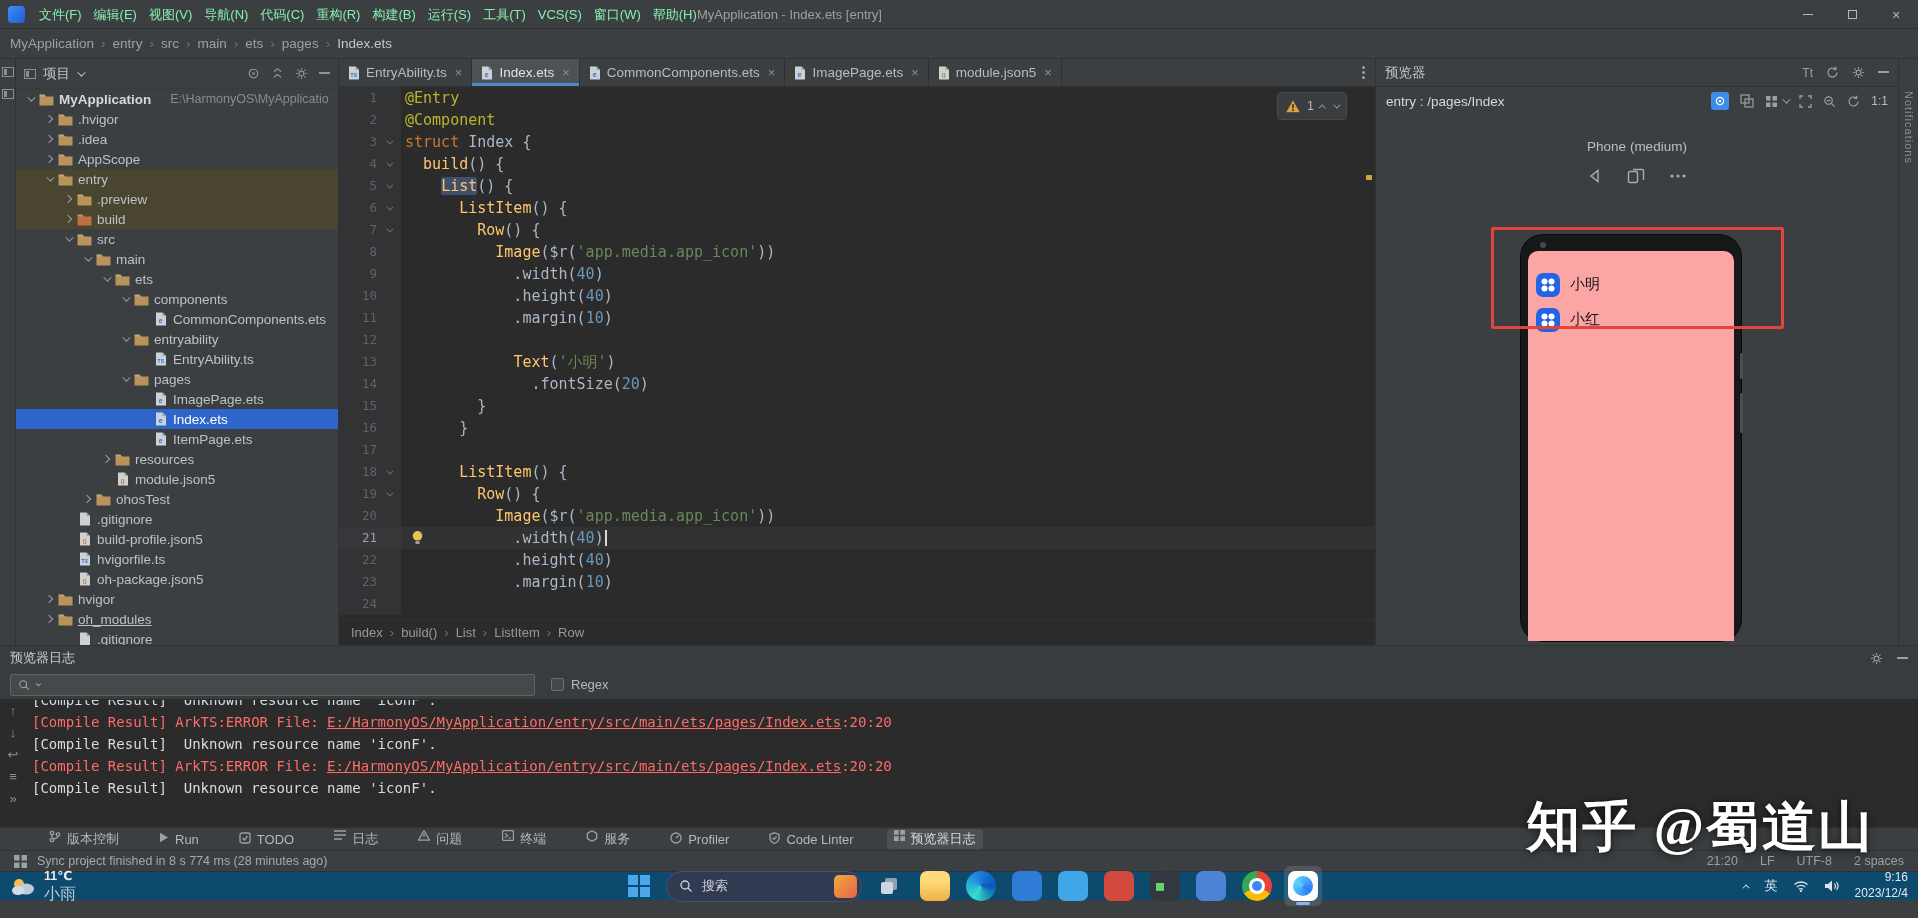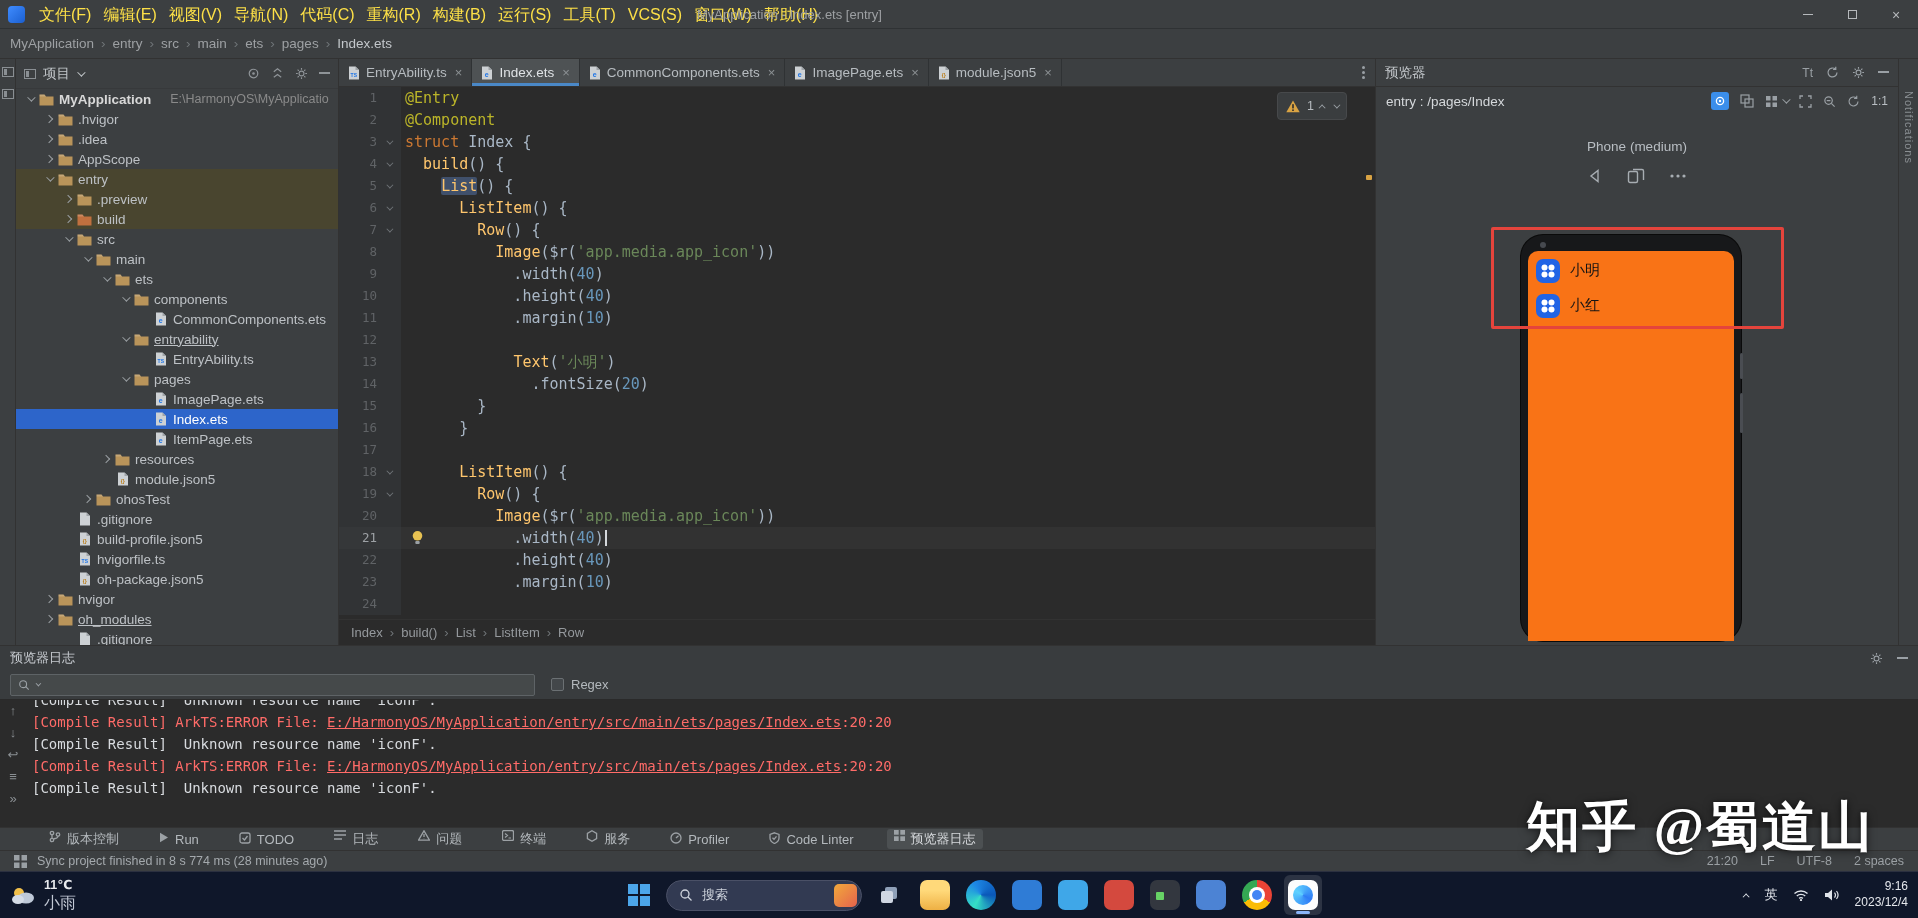--- a/index.html
+++ b/index.html
@@ -4,21 +4,21 @@
 <style>
   *{margin:0;padding:0;box-sizing:border-box}
   html,body{background:#000}
   body{font-family:"Liberation Sans","DejaVu Sans",sans-serif}
   .ide{position:relative;width:1918px;height:918px;background:#3C3F41;overflow:hidden;color:#bbb}
 
   
   .titlebar{height:29px;background:#3C3F41;display:flex;align-items:center;position:relative;border-bottom:1px solid #2f3234}
   .app-logo{width:17px;height:17px;border-radius:4px;margin:0 8px 0 8px;background:linear-gradient(135deg,#3f8cff,#1b5fd0)}
   .menus{display:flex;align-items:center;height:100%}
-  .menu-item{padding:0 6px;font-size:16px;color:#fde047;line-height:29px;cursor:default}
+  .menu-item{padding:0 6px;font-size:13px;color:#86efac;line-height:29px;cursor:default}
   .win-title{position:absolute;left:697px;font-size:13px;color:#9da0a3;white-space:nowrap}
   .win-controls{position:absolute;right:0;top:0;height:29px;display:flex}
   .win-btn{width:44px;height:29px;display:flex;align-items:center;justify-content:center;color:#b6b9bc;font-size:14px}
   .ic-min{width:10px;height:1.5px;background:#b6b9bc;display:inline-block}
   .ic-max{width:9px;height:9px;border:1.5px solid #b6b9bc;display:inline-block}
 
   
   .toolbar{height:30px;background:#3C3F41;border-bottom:1px solid #323232;display:flex;align-items:center;padding:0 10px}
   .crumbs{display:flex;align-items:center;font-size:13.5px;color:#9da0a3;white-space:nowrap}
   .crumb-sep{margin:0 7px;color:#6f7477}
@@ -94,21 +94,21 @@
   .pv-sub-tools{margin-left:auto;display:flex;align-items:center;gap:11px;color:#9aa0a5}
   .pvi{display:flex;align-items:center;justify-content:center}
   .inspect-on{width:18px;height:18px;border-radius:3px;background:#3B8EEA}
   .ratio{font-size:12px;color:#b9bec3}
   .pv-device{margin-top:24px;text-align:center;font-size:13.5px;color:#b9bec3}
   .pv-nav{margin-top:14px;display:flex;justify-content:center;gap:24px;align-items:center}
   .phone{position:absolute;left:145px;top:176px;width:220px;bottom:4px;background:#17181a;border-radius:22px;padding:16px 7px 0;box-shadow:0 0 0 1px #0a0a0a}
   .phone::before{content:"";position:absolute;right:-2px;top:118px;width:3px;height:26px;background:#4a4d52;border-radius:2px}
   .phone::after{content:"";position:absolute;right:-2px;top:158px;width:3px;height:40px;background:#4a4d52;border-radius:2px}
   .cam{position:absolute;left:19px;top:7px;width:6px;height:6px;border-radius:50%;background:#46494f}
-  .screen{width:100%;height:100%;background:#f97316;border-radius:10px 10px 0 0;overflow:hidden;padding-top:2px}
+  .screen{width:100%;height:100%;background:#fca5a5;border-radius:10px 10px 0 0;overflow:hidden;padding-top:16px}
   .pv-row{display:flex;align-items:center;gap:10px;height:35px;padding-left:8px}
   .pv-row-label{color:#141414;font-size:15px}
   .red-box{position:absolute;left:115px;top:168px;width:293px;height:102px;border:3px solid #E5443C;border-radius:2px;z-index:6;pointer-events:none}
 
   
   .console{height:182px;background:#2B2B2B;border-top:1px solid #323232;display:flex;flex-direction:column;overflow:hidden}
   .cs-head{height:24px;flex:none;background:#393C3E;display:flex;align-items:center;padding:0 10px;font-size:13px;color:#c7cbd0}
   .cs-head-tools{margin-left:auto;display:flex;align-items:center;gap:14px;color:#9aa0a5}
   .cs-search{height:30px;flex:none;background:#393C3E;display:flex;align-items:center;gap:16px;padding:0 10px;border-bottom:1px solid #2a2a2a}
   .searchbox{width:525px;height:22px;background:#45494A;border:1px solid #5e6366;border-radius:2px;display:flex;align-items:center;gap:5px;padding:0 7px;color:#9aa0a5}
@@ -125,21 +125,21 @@
 
   
   .bottombar{height:23px;background:#3C3F41;border-top:1px solid #323232;display:flex;align-items:center;gap:26px;padding-left:42px;font-size:13px;color:#b3b8bc}
   .bb-item{display:flex;gap:6px;padding:1px 7px;border-radius:3px;cursor:default;white-space:nowrap}
   .bb-item.active{background:#4C5052;color:#d6d9dc}
   .statusbar{height:21px;background:#3C3F41;border-top:1px solid #323232;display:flex;align-items:center;padding:0 14px;font-size:12.5px;color:#a4a9ad}
   .sb-msg{margin-left:10px}
   .sb-right{margin-left:auto;display:flex;gap:22px;color:#9ba0a4}
 
   
-  .taskbar{height:47px;background:#0f172a;position:relative;border-top:1px solid #2b3040}
+  .taskbar{height:29px;background:#0c4a6e;position:relative;border-top:1px solid #2b3040}
   .weather{position:absolute;left:10px;top:0;height:100%;display:flex;align-items:center;gap:8px}
   .weather-txt{line-height:1.2;font-size:12.5px;color:#e8eaee}
   .weather-txt span{display:block;font-size:16px;color:#c2c8d4}
   .tb-center{position:absolute;left:620px;top:0;height:100%;display:flex;align-items:center;gap:8px}
   .tb-app{width:38px;height:40px;border-radius:6px;display:flex;align-items:center;justify-content:center;position:relative}
   .tb-app.active{background:rgba(255,255,255,.12)}
   .tb-app.active::after{content:"";position:absolute;bottom:1px;left:50%;transform:translateX(-50%);width:14px;height:3px;border-radius:2px;background:#8ab4f8}
   .appico{width:30px;height:30px;border-radius:7px;position:relative}
   .a-explorer{background:linear-gradient(180deg,#ffd97a 35%,#eeb044)}
   .a-edge{border-radius:50%;background:conic-gradient(from 210deg,#35dfc5,#1e88e5,#0a57b8,#35dfc5)}
@@ -440,21 +440,21 @@
             <span class="tree-arrow"></span>
             <span class="tree-icon">
               <svg width="12" height="14" viewBox="0 0 12 14">
                 <path d="M1 .5h6.5L11 4v9.5H1z" fill="#CDD1D4"></path>
                 <path d="M7.5 .5L11 4H7.5z" fill="#9FA4A8"></path>
                 <text x="5.8" y="11" font-size="7" font-weight="bold" text-anchor="middle" fill="#1A73E8" font-family="sans-serif">e</text>
               </svg>
             </span>
             <span class="tree-label">CommonComponents.ets</span>
           </div>
-          <div class="tree-row" style="padding-left: 101px; text-decoration: underline;">
+          <div class="tree-row" style="padding-left: 101px;">
             <span class="tree-arrow">
               <span class="chev down"></span>
             </span>
             <span class="tree-icon">
               <svg width="15" height="13" viewBox="0 0 15 13">
                 <path d="M.5 1.5h5l1.5 2h7.5v9H.5z" fill="#B9945A"></path>
                 <path d="M.5 1.5h5l1.5 2H.5z" fill="#fff" opacity=".18"></path>
               </svg>
             </span>
             <span class="tree-label">entryability</span>

